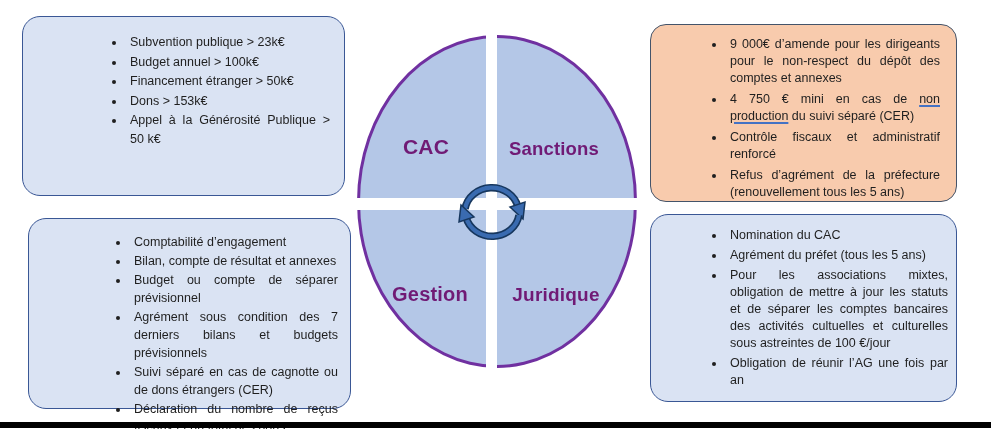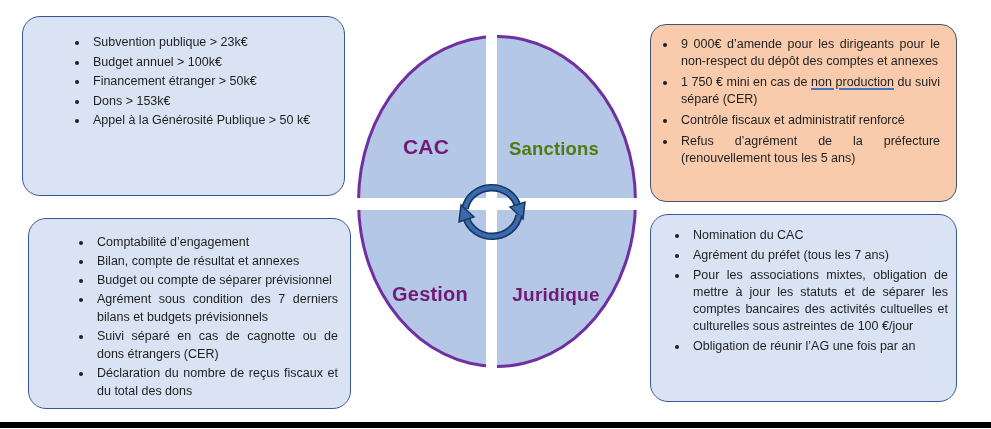--- a/index.html
+++ b/index.html
@@ -3,45 +3,45 @@
 <meta charset="utf-8">
 <style>
   html,body{margin:0;padding:0;}
   body{font-family:"Liberation Sans", sans-serif;background:#fff;}
   .canvas{position:relative;width:991px;height:429px;background:#ffffff;overflow:hidden;}
 
   
   .box{position:absolute;box-sizing:border-box;border-radius:18px;border:1.6px solid #3a5795;background:#dae3f3;}
   .box.peach{background:#f8cbad;border-color:#44546a;border-radius:16px;}
   .box ul{margin:0;list-style:disc;color:#1f1f1f;}
-  .box li{font-size:12.5px;color:#1f1f1f;text-align:justify;padding-left:4px;}
+  .box li{font-size:12.5px;color:#1f1f1f;text-align:justify;padding-left:4px;margin-left:37px;}
   .box-thresholds ul{padding:16px 14px 0 66px;}
   .box-thresholds li{line-height:19px;margin-bottom:0.5px;}
-  .box-sanctions ul{padding:11px 16px 0 26px;}
+  .box-sanctions ul{padding:11px 16px 0 38px;}
   .box-sanctions li{line-height:17px;margin-bottom:4px;}
   .box-gestion ul{padding:14px 12px 0 64px;}
   .box-gestion li{line-height:18px;margin-bottom:1px;}
   .box-juridique ul{padding:12px 8px 0 38px;}
   .box-juridique li{line-height:17px;margin-bottom:3px;}
   .u-blue{text-decoration:underline;text-decoration-color:#4472c4;text-decoration-thickness:1.5px;text-underline-offset:2px;}
 
   .box-thresholds{left:22px;top:16px;width:323px;height:180px;}
   .box-sanctions{left:650px;top:24px;width:307px;height:178px;}
   .box-gestion{left:28px;top:218px;width:323px;height:191px;}
   .box-juridique{left:650px;top:214px;width:307px;height:188px;border-radius:18px;}
 
   
   .ellipse-wrap{position:absolute;left:357px;top:35px;width:280px;height:333px;}
   .ellipse{position:absolute;inset:0;border-radius:50%;background:#b4c7e7;border:3.5px solid #7030a0;box-sizing:border-box;}
   .bar{position:absolute;background:#ffffff;}
   .bar-v{left:129px;top:-5px;width:11px;height:343px;}
   .bar-h{left:-6px;top:163px;width:292px;height:12px;}
   .quad-label{position:absolute;transform:translateX(-50%);white-space:nowrap;font-weight:bold;color:#701a75;letter-spacing:0.2px;}
   .ql-cac{left:69px;top:100px;font-size:21px;}
-  .ql-sanctions{left:197px;top:103px;font-size:18.5px;font-weight:600;color:#4d7c0f;}
+  .ql-sanctions{left:197px;top:103px;font-size:18.5px;font-weight:600;color:#701a75;}
   .ql-gestion{left:73px;top:248px;font-size:20px;}
   .ql-juridique{left:199px;top:249px;font-size:19px;}
   .cycle-arrows{position:absolute;left:65px;top:122px;}
 
   
   .bottom-bar{position:absolute;left:0;top:422px;width:991px;height:6px;background:#000000;}
 </style>
 </head>
 <body>
 
@@ -53,41 +53,41 @@
       <li>Budget annuel &gt; 100k€</li>
       <li>Financement étranger &gt; 50k€</li>
       <li>Dons &gt; 153k€</li>
       <li>Appel à la Générosité Publique &gt; 50 k€</li>
     </ul>
   </div>
 
   <div class="box peach box-sanctions">
     <ul>
       <li>9 000€ d’amende pour les dirigeants pour le non-respect du dépôt des comptes et annexes</li>
-      <li><span>1 750 € mini en cas de </span><span class="u-blue">non production</span><span> du suivi séparé (CER)</span></li>
+      <li><span>4 750 € mini en cas de </span><span class="u-blue">non production</span><span> du suivi séparé (CER)</span></li>
       <li>Contrôle fiscaux et administratif renforcé</li>
       <li>Refus d’agrément de la préfecture (renouvellement tous les 5 ans)</li>
     </ul>
   </div>
 
   <div class="box box-gestion">
     <ul>
       <li>Comptabilité d’engagement</li>
       <li>Bilan, compte de résultat et annexes</li>
       <li>Budget ou compte de séparer prévisionnel</li>
       <li>Agrément sous condition des 7 derniers bilans et budgets prévisionnels</li>
       <li>Suivi séparé en cas de cagnotte ou de dons étrangers (CER)</li>
       <li>Déclaration du nombre de reçus fiscaux et du total des dons</li>
     </ul>
   </div>
 
   <div class="box box-juridique">
     <ul>
       <li>Nomination du CAC</li>
-      <li>Agrément du préfet (tous les 7 ans)</li>
+      <li>Agrément du préfet (tous les 5 ans)</li>
       <li>Pour les associations mixtes, obligation de mettre à jour les statuts et de séparer les comptes bancaires des activités cultuelles et culturelles sous astreintes de 100 €/jour</li>
       <li>Obligation de réunir l’AG une fois par an</li>
     </ul>
   </div>
 
   <div class="ellipse-wrap">
     <div class="ellipse"></div>
     <div class="bar bar-v"></div>
     <div class="bar bar-h"></div>
 

